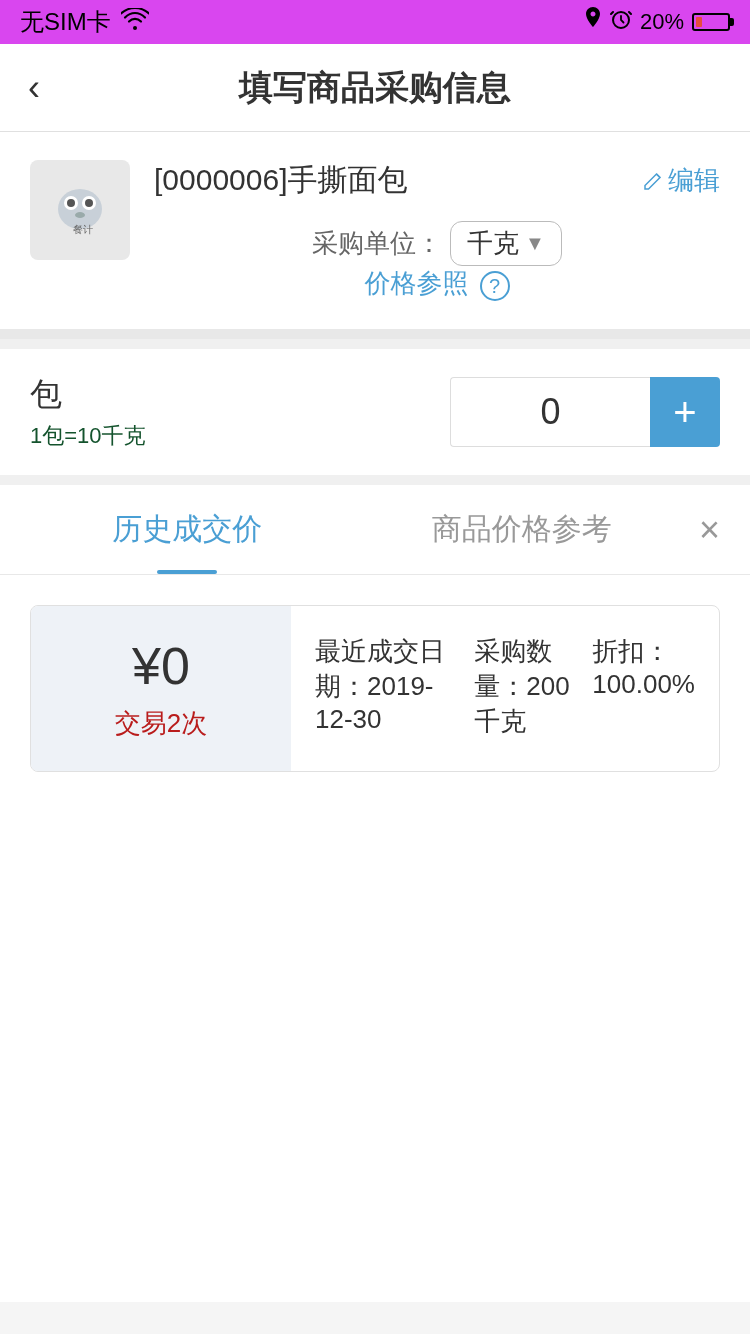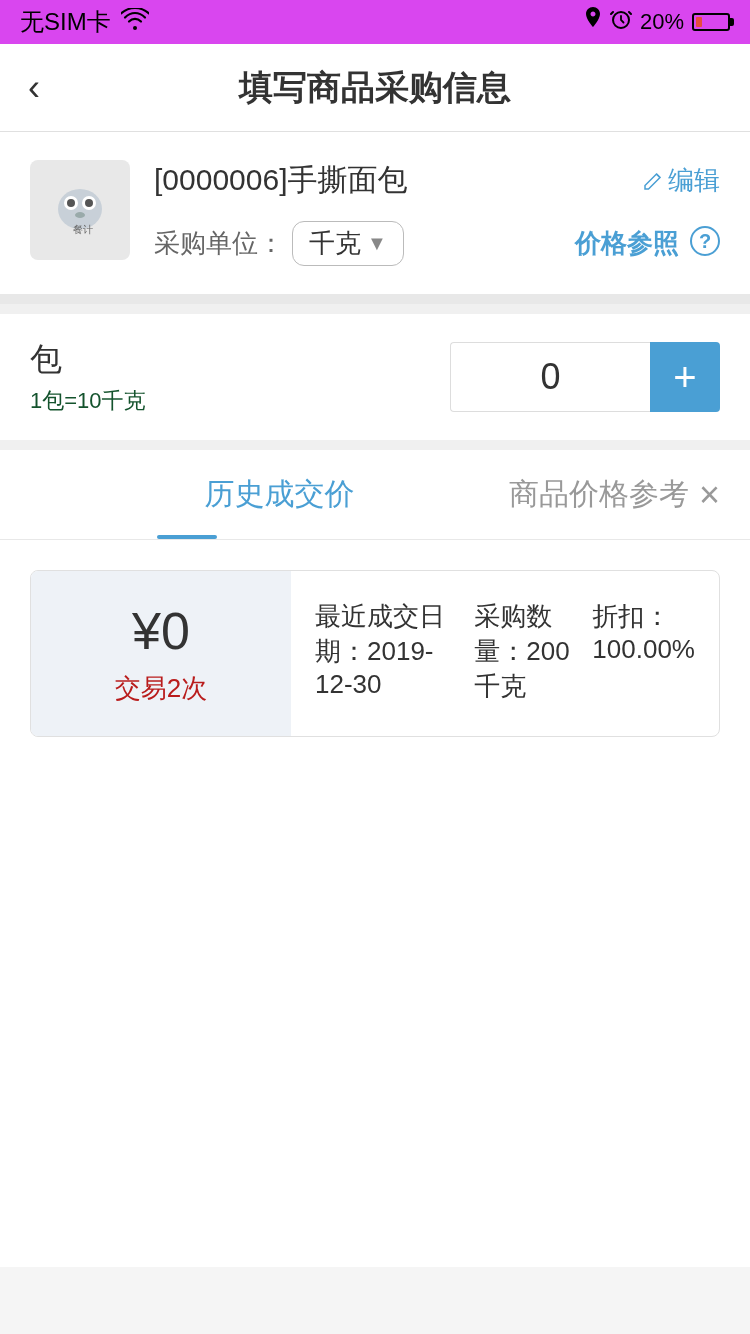--- a/index.html
+++ b/index.html
@@ -141,20 +141,21 @@
       color: #4a9fd4;
       display: flex;
       align-items: center;
       gap: 4px;
       cursor: pointer;
     }
     .unit-row {
       display: flex;
       justify-content: space-between;
       align-items: center;
+      flex-direction: column;
     }
     .unit-label {
       font-size: 26px;
       color: #666;
     }
     .unit-select {
       display: inline-flex;
       align-items: center;
       border: 1px solid #bbb;
       border-radius: 12px;
@@ -166,24 +167,23 @@
       cursor: pointer;
     }
     .unit-select-arrow {
       font-size: 20px;
       color: #888;
     }
     .price-ref {
       font-size: 26px;
       color: #4a9fd4;
       display: flex;
-      align-items: flex-start;
+      align-items: flex-end;
       gap: 11px;
       cursor: pointer;
-      font-weight: bold;
     }
     .price-ref-help {
       width: 30px;
       height: 30px;
       border: 2px solid #4a9fd4;
       border-radius: 50%;
       display: flex;
       align-items: center;
       justify-content: center;
       font-size: 20px;
@@ -259,21 +259,21 @@
     }
     .tab-item {
       flex: 1;
       text-align: center;
       font-size: 30px;
       color: #999;
       cursor: pointer;
       height: 100%;
       display: flex;
       align-items: center;
-      justify-content: flex-end;
+      justify-content: center;
       position: relative;
     }
     .tab-item.active {
       color: #4a9fd4;
     }
     .tab-item.active::after {
       content: '';
       position: absolute;
       bottom: 0;
       left: 50%;

